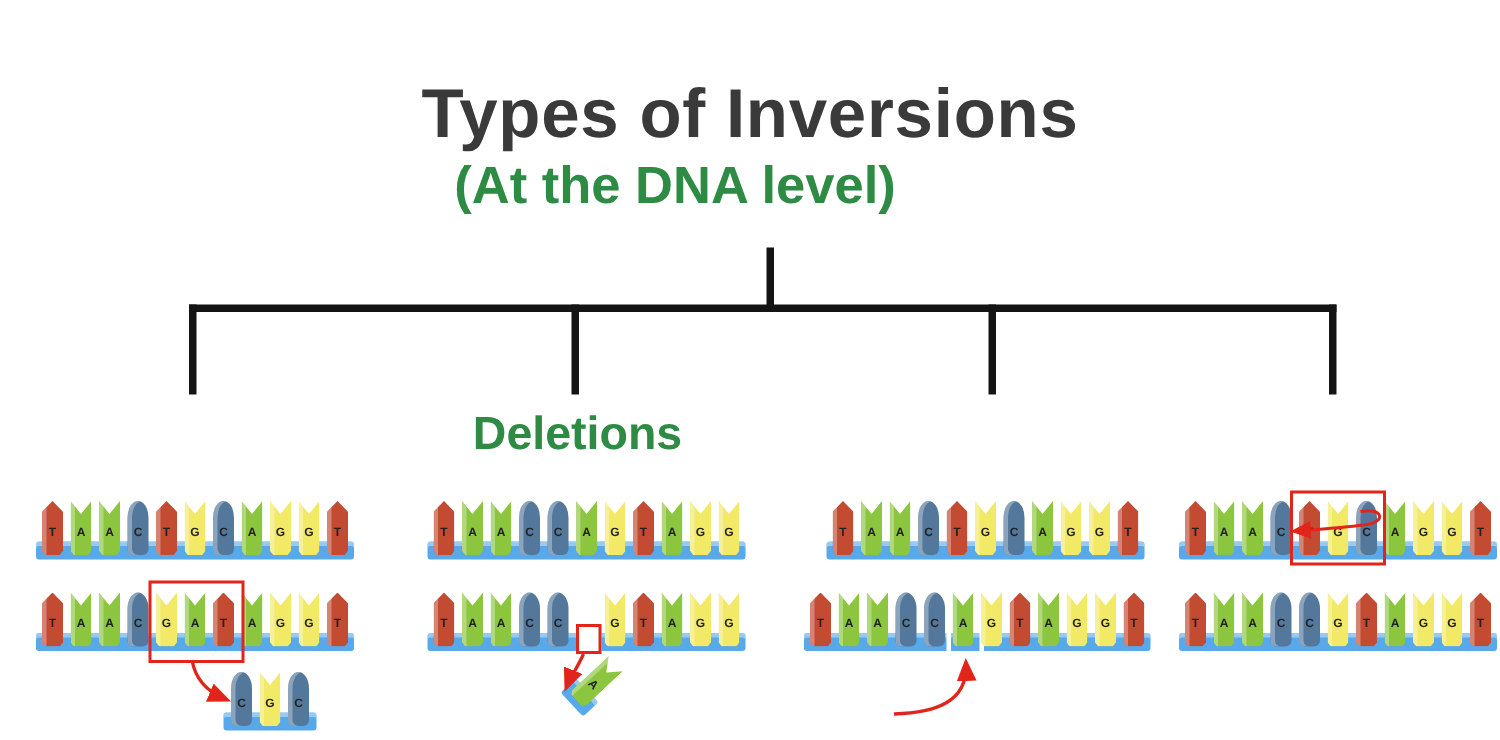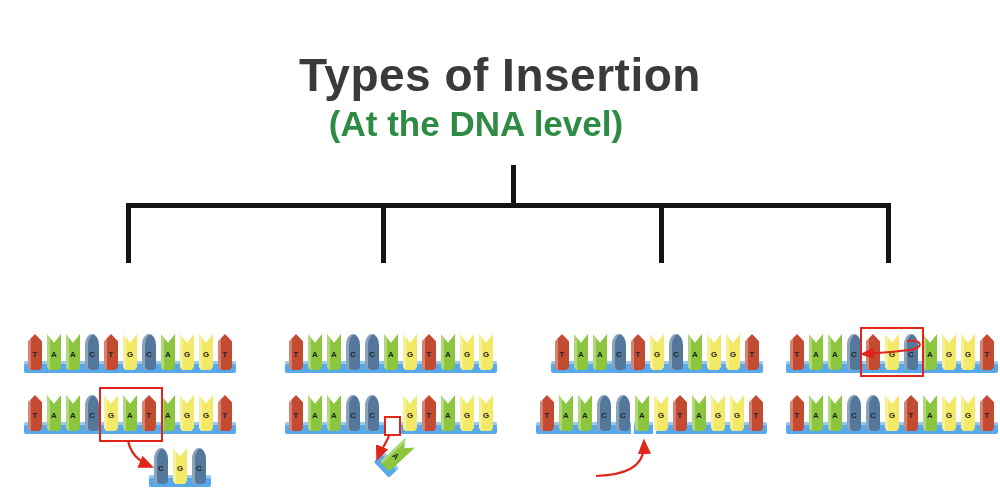--- a/index.html
+++ b/index.html
@@ -2,21 +2,21 @@
 <html style="--c-heading: #3a3a3a; --c-green: #2e8b44; --c-tree: #141414; --c-bar: #57a9eb; --c-ann: #e1251b; --c-A: #8cc63e; --c-T: #c24b32; --c-G: #f2e967; --c-C: #54789b;"><head>
 <meta charset="utf-8">
 <style>
   html,body{margin:0;padding:0;background:#fff;}
   .canvas{position:relative;width:1000px;height:493px;background:#ffffff;overflow:hidden;
           font-family:"Liberation Sans",sans-serif;}
   
   .title{position:absolute;top:48px;left:0;width:1000px;text-align:center;
          font-size:46px;font-weight:bold;letter-spacing:0.5px;color:var(--c-heading);}
   .subtitle{position:absolute;top:104px;left:0;width:900px;text-align:center;
-            font-size:35px;font-weight:bold;color:var(--c-green);padding-left:26px;}
+            font-size:35px;font-weight:bold;color:var(--c-green);}
   
   .tl{position:absolute;background:var(--c-tree);}
   .sec-label{position:absolute;top:271px;transform:translateX(-50%);white-space:nowrap;
              font-size:31px;font-weight:bold;color:var(--c-green);}
   
   .strand{position:absolute;}
   .bbar{position:absolute;height:12px;border-radius:2px;background:var(--c-bar);
         box-shadow:inset 0 3px 0 rgba(255,255,255,.38);z-index:1;}
   .base{position:absolute;width:14px;height:36px;z-index:3;
         box-shadow:inset 3px 0 0 rgba(255,255,255,.32);}
@@ -34,30 +34,31 @@
   #del-tilt{position:absolute;width:44px;height:48px;transform:rotate(47deg);z-index:3;}
   .tilt-bar{position:absolute;left:8px;top:26px;width:22px;height:14px;border-radius:2px;
             background:var(--c-bar);box-shadow:inset 0 3px 0 rgba(255,255,255,.38);}
   #arrow-layer{position:absolute;left:0;top:0;z-index:6;pointer-events:none;}
 </style>
 </head>
 <body>
 
 <div class="canvas">
 
-  <div class="title">Types of Insertion</div>
+  <div class="title">Types of Inversions</div>
   <div class="subtitle">(At the DNA level)</div>
 
   <div class="tl" style="left:511px;top:165px;width:5px;height:42px;"></div>
   <div class="tl" style="left:126px;top:203px;width:765px;height:5px;"></div>
   <div class="tl" style="left:126px;top:203px;width:5px;height:60px;"></div>
   <div class="tl" style="left:381px;top:203px;width:5px;height:60px;"></div>
   <div class="tl" style="left:659px;top:203px;width:5px;height:60px;"></div>
   <div class="tl" style="left:886px;top:203px;width:5px;height:60px;"></div>
 
+  <div class="sec-label" style="left:385px;">Deletions</div>
 
   <div id="strand-layer">
       <div class="strand" style="left: 24px; top: 334px; width: 212px; height: 39px;">
         <div class="bbar" style="left: 0px; top: 27px; width: 212px;"></div>
         <div class="base b-T" style="left: 4px; top: 0px;">
           <span>T</span>
         </div>
         <div class="base b-A" style="left: 23px; top: 0px;">
           <span>A</span>
         </div>

